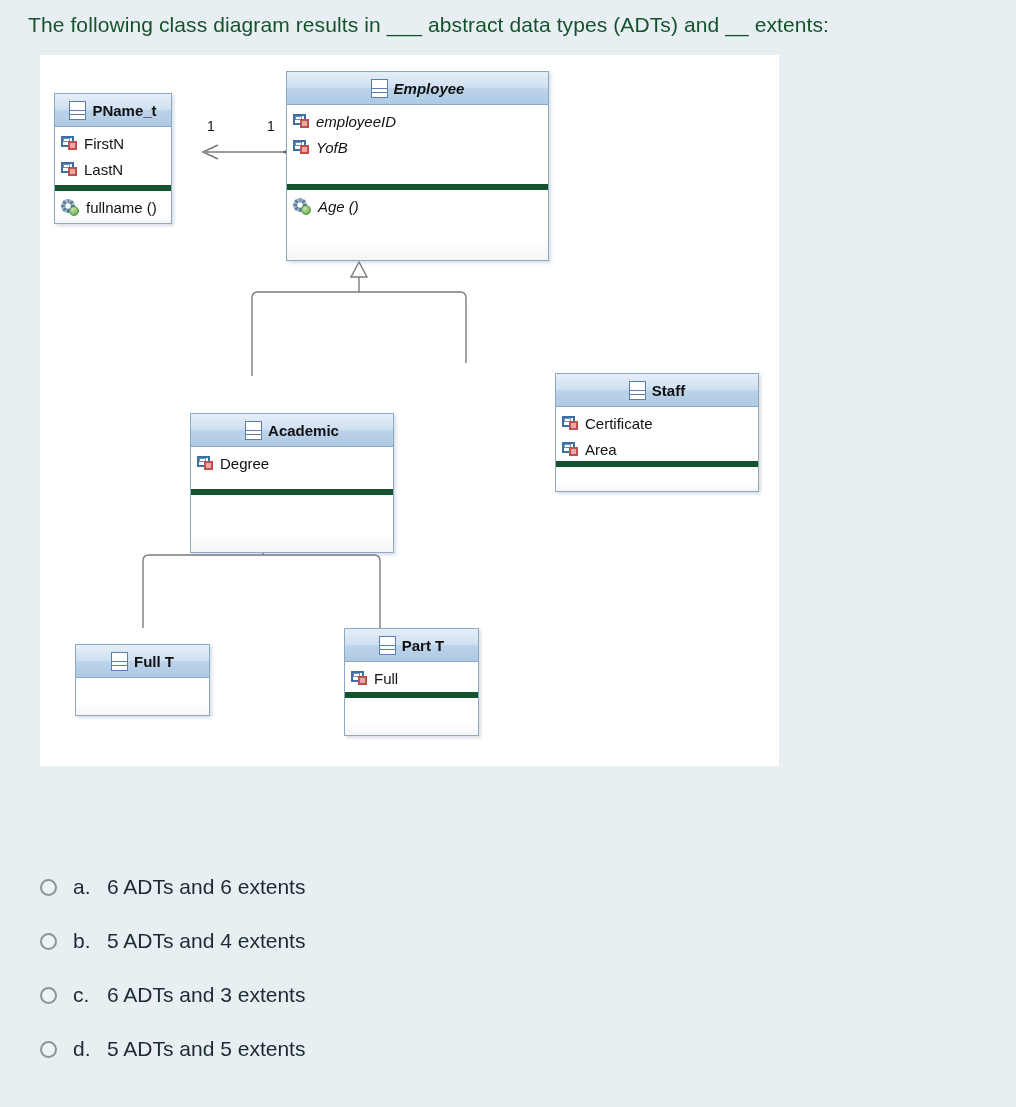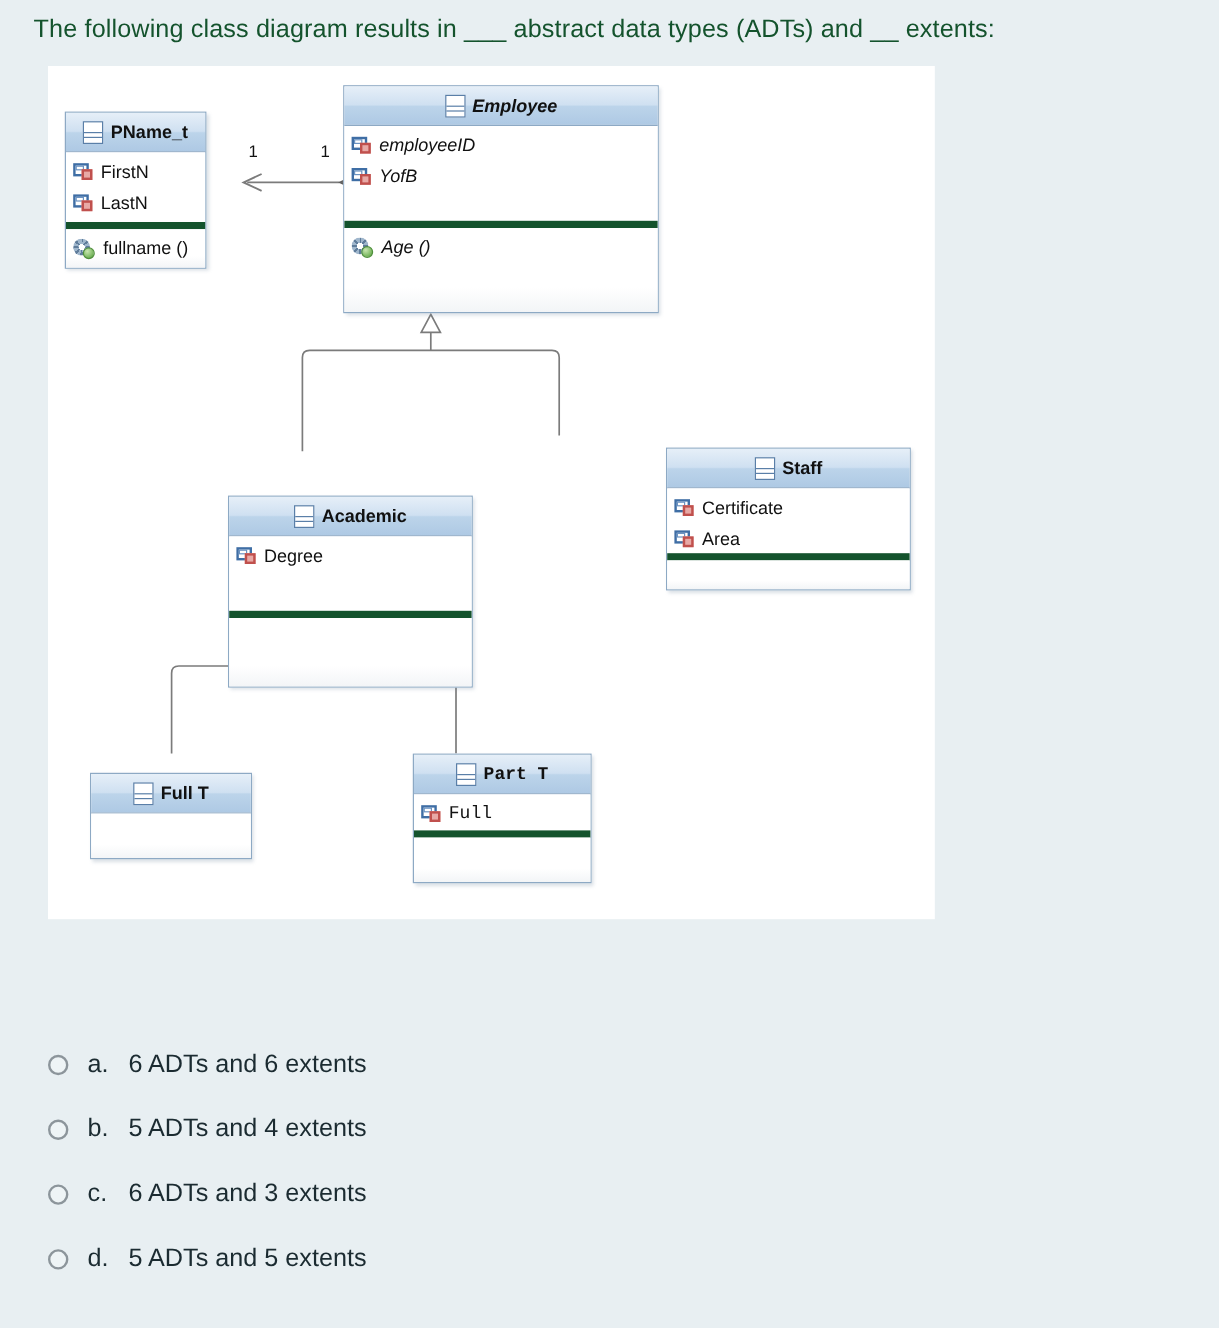--- a/index.html
+++ b/index.html
@@ -300,21 +300,21 @@
         <span>Age ()</span>
       </div>
     </div>
   </div>
 
   <div class="uml-class" style="left:150px; top:322px; width:204px;margin-top:36px;">
     <div class="uml-header">
       <span class="icon-class"></span>
       <span>Academic</span>
     </div>
-    <div class="uml-section attrs" style="height:68px;">
+    <div class="uml-section attrs" style="height:48px;">
       <div class="uml-row">
         <span class="icon-attr">
           <span class="outer"></span>
             <span class="inner"></span>
             <span class="redsq"></span>
         </span>
         <span>Degree</span>
       </div>
     </div>
     <div class="uml-section ops" style="height:57px;"></div>
@@ -347,21 +347,21 @@
   </div>
 
   <div class="uml-class" style="left:35px; top:573px; width:135px;margin-top:16px;">
     <div class="uml-header">
       <span class="icon-class"></span>
       <span>Full T</span>
     </div>
     <div class="uml-section ops" style="height:37px;"></div>
   </div>
 
-  <div class="uml-class" style="left:304px; top:573px; width:149px;font-family:Liberation Mono, monospace;">
+  <div class="uml-class" style="left:304px; top:573px; width:135px;">
     <div class="uml-header">
       <span class="icon-class"></span>
       <span>Part T</span>
     </div>
     <div class="uml-section attrs" style="height:36px;">
       <div class="uml-row">
         <span class="icon-attr">
           <span class="outer"></span>
             <span class="inner"></span>
             <span class="redsq"></span>

